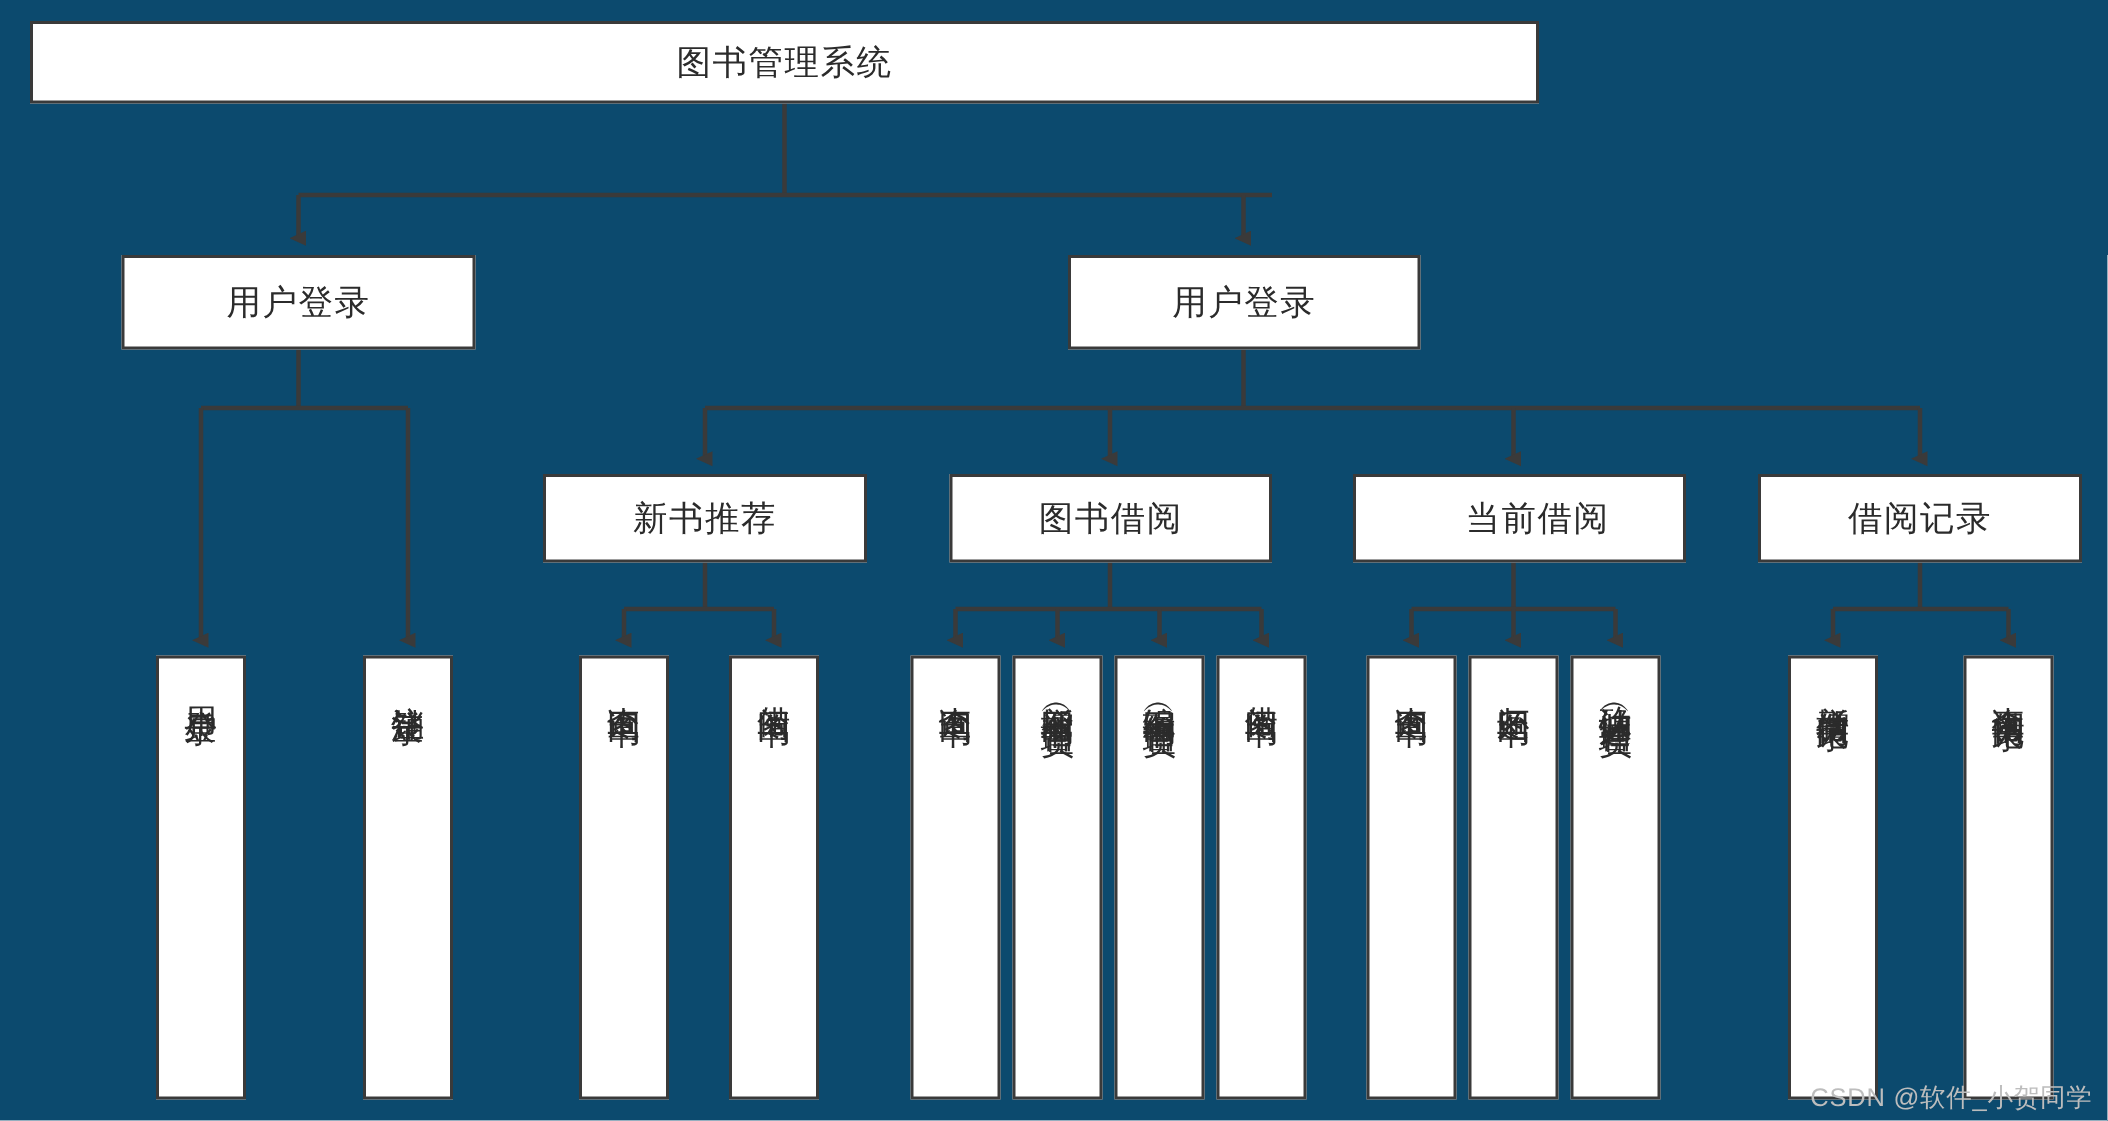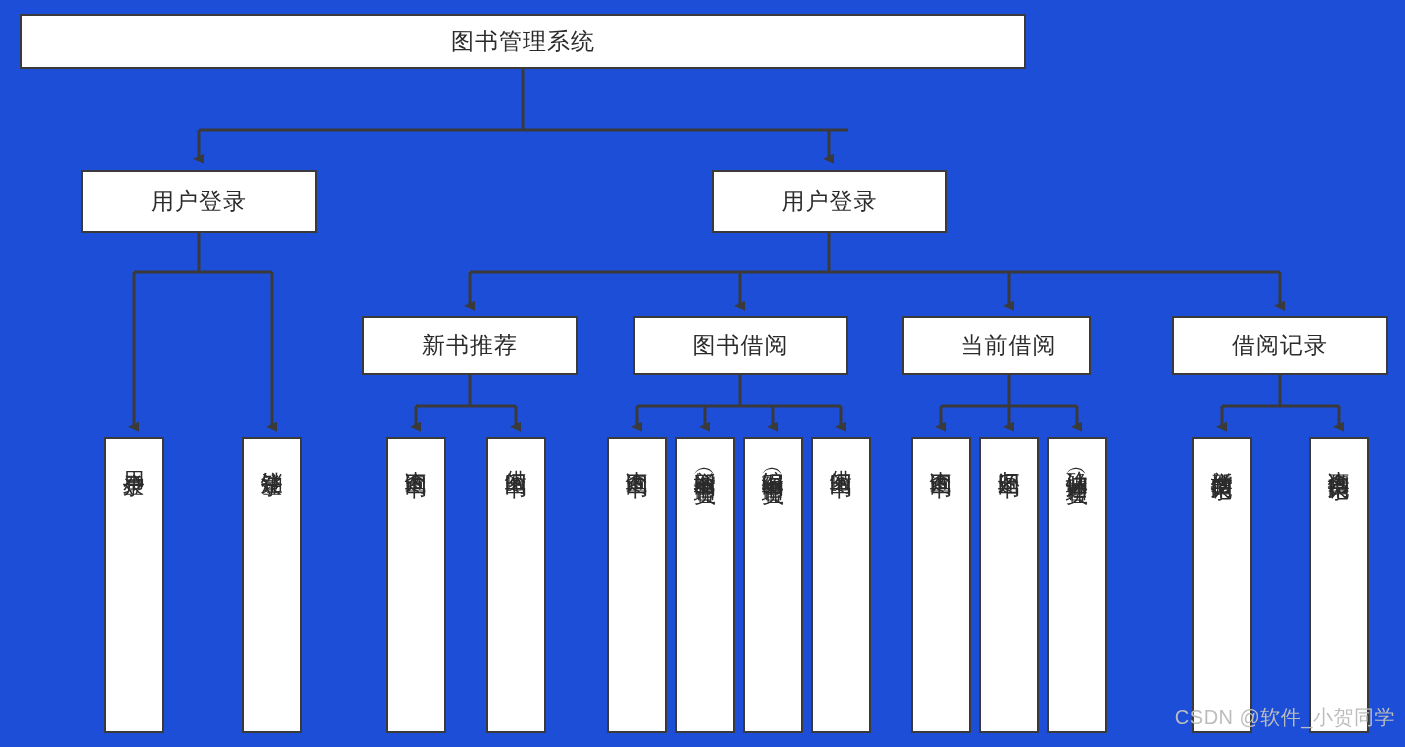--- a/index.html
+++ b/index.html
@@ -7,21 +7,21 @@
     padding: 0;
     background: #ffffff;
   }
   body {
     font-family: "Liberation Sans", "DejaVu Sans", sans-serif;
   }
   #canvas {
     position: relative;
     width: 1405px;
     height: 747px;
-    background: #1d4ed8;
+    background: #0c4a6e;
     overflow: hidden;
   }
   #svg-layer {
     position: absolute;
     left: 0;
     top: 0;
     width: 1405px;
     height: 747px;
   }
   .node {
@@ -49,22 +49,22 @@
   .node.vert .vlabel {
     writing-mode: vertical-rl;
     text-orientation: upright;
     letter-spacing: 2px;
     white-space: nowrap;
     -webkit-text-orientation: upright;
   }
   .watermark {
     position: absolute;
     right: 10px;
-    bottom: 16px;
-    font-size: 20px;
+    bottom: 4px;
+    font-size: 17px;
     color: #bdbdbd;
     z-index: 5;
     white-space: nowrap;
     letter-spacing: 0.5px;
   }
 </style>
 </head>
 <body>
 
 <div id="canvas">
@@ -129,21 +129,21 @@
   <div class="node horiz" style="left:712px;top:170px;width:235px;height:63px;">
     <span>用户登录</span>
   </div>
 
   <div class="node horiz" style="left:633px;top:316px;width:215px;height:59px;">
     <span>图书借阅</span>
   </div>
   <div class="node horiz" style="left:362px;top:316px;width:216px;height:59px;">
     <span>新书推荐</span>
   </div>
-  <div class="node horiz" style="left:902px;top:316px;width:189px;height:59px;padding-left:24px;">
+  <div class="node horiz" style="left:902px;top:316px;width:222px;height:59px;padding-left:24px;">
     <span>当前借阅</span>
   </div>
   <div class="node horiz" style="left:1172px;top:316px;width:216px;height:59px;">
     <span>借阅记录</span>
   </div>
 
   <div class="node vert" style="left:104px;top:437px;width:60px;height:296px;">
     <span class="vlabel">用户登录</span>
   </div>
   <div class="node vert" style="left:242px;top:437px;width:60px;height:296px;">

